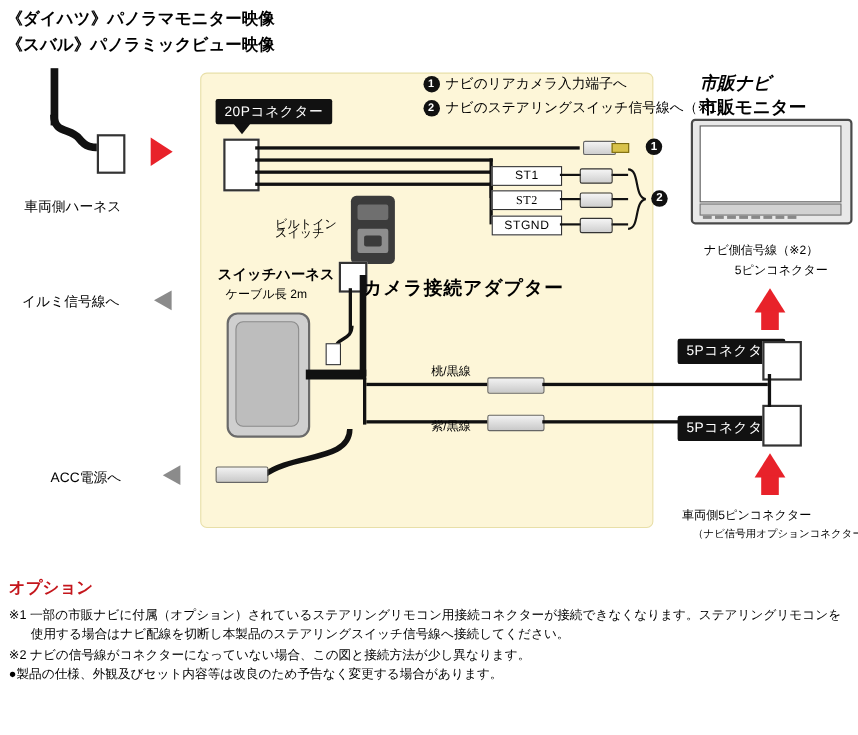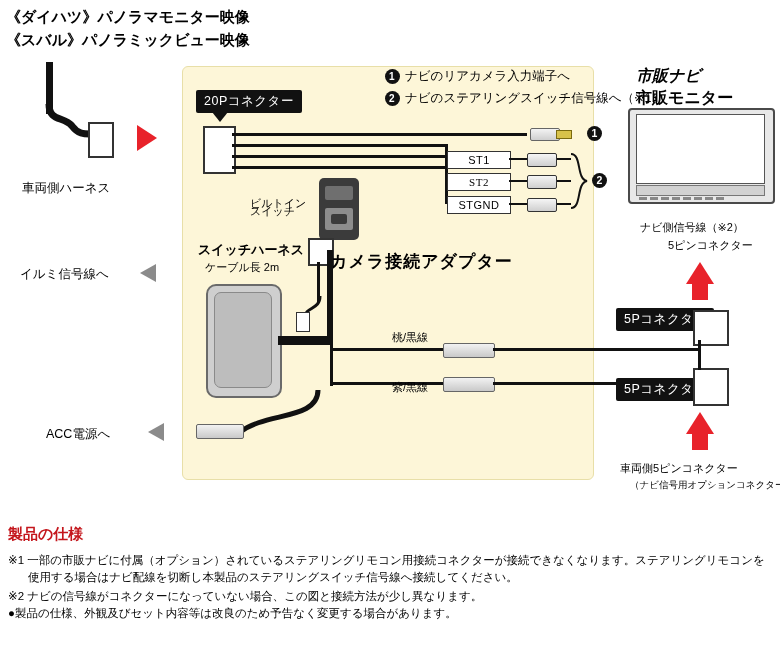--- a/index.html
+++ b/index.html
@@ -249,19 +249,19 @@
 
 <div class="abs arrow-red-u" style="left:686px;top:262px;"></div>
 <div class="abs" style="left:692px;top:282px;width:16px;height:18px;background:#e8222a;"></div>
 
 <div class="abs arrow-red-u" style="left:686px;top:412px;"></div>
 <div class="abs" style="left:692px;top:432px;width:16px;height:18px;background:#e8222a;"></div>
 
 <div class="abs lbl-sm" style="left:620px;top:461px;">車両側5ピンコネクター</div>
 <div class="abs lbl-xs" style="left:630px;top:479px;">（ナビ信号用オプションコネクター）</div>
 
-<div class="abs notes-head" style="left:8px;top:525px;">製品の仕様</div>
+<div class="abs notes-head" style="left:8px;top:525px;">オプション</div>
 
 <div class="abs" style="left:8px;top:552px;width:764px;">
   <div class="note note-ind">※1 一部の市販ナビに付属（オプション）されているステアリングリモコン用接続コネクターが接続できなくなります。ステアリングリモコンを使用する場合はナビ配線を切断し本製品のステアリングスイッチ信号線へ接続してください。</div>
   <div class="note note-ind" style="margin-top:3px;">※2 ナビの信号線がコネクターになっていない場合、この図と接続方法が少し異なります。</div>
   <div class="note bullet">●製品の仕様、外観及びセット内容等は改良のため予告なく変更する場合があります。</div>
 </div>
 
 </body></html>

